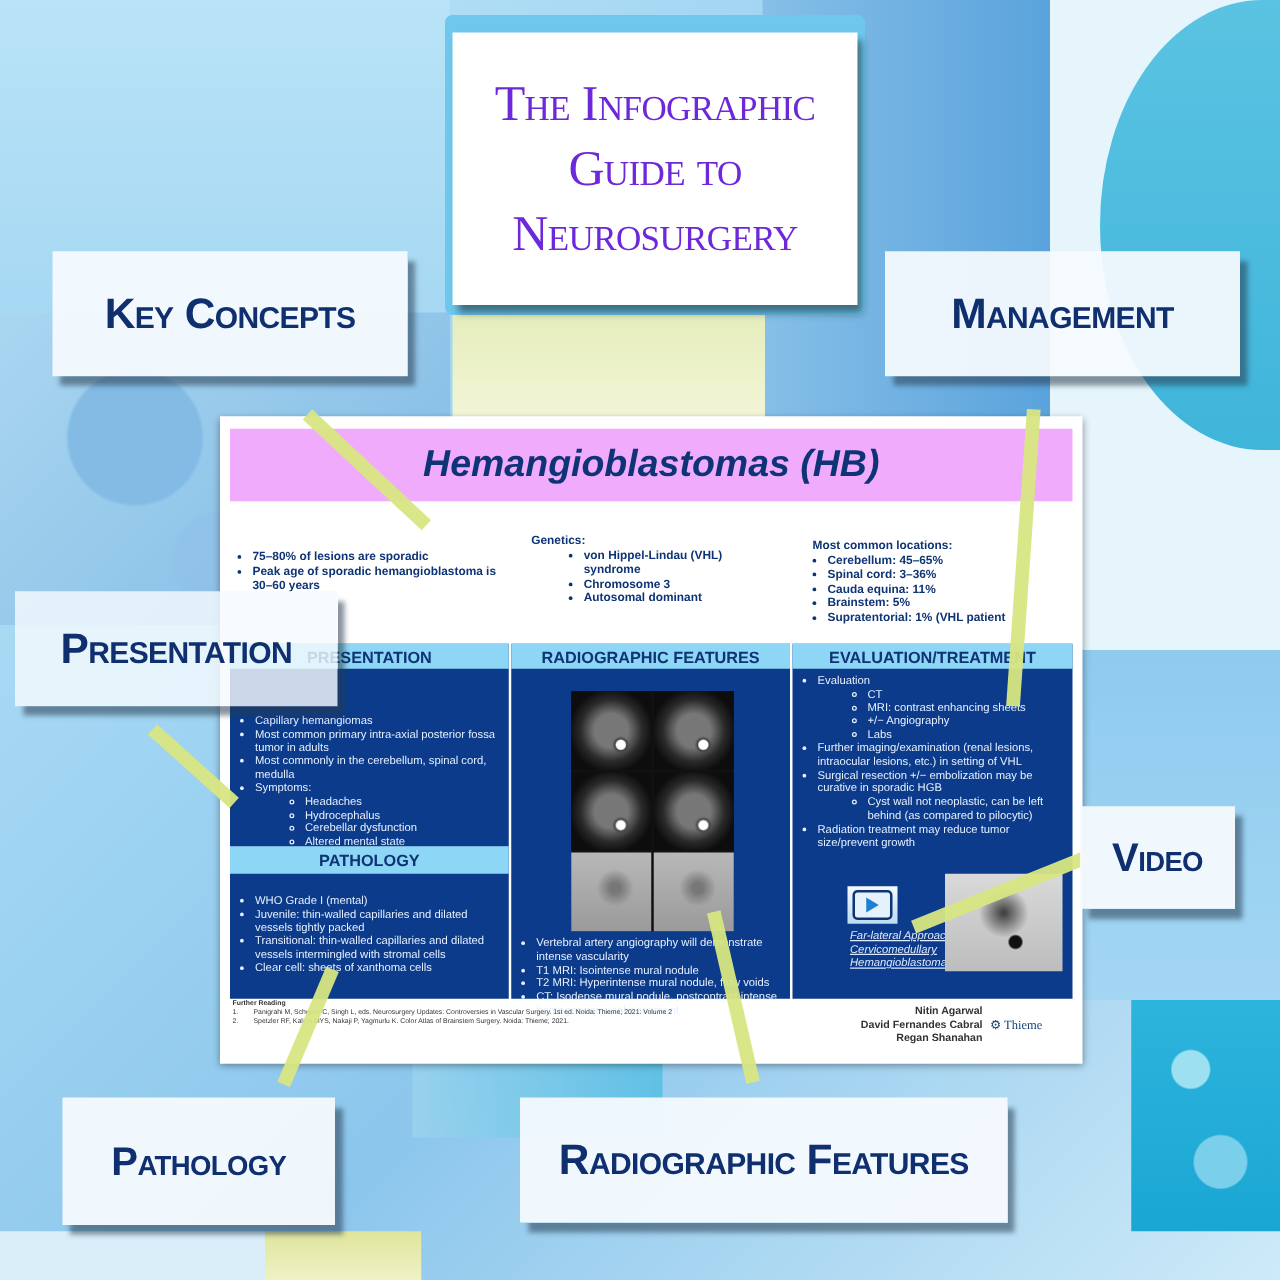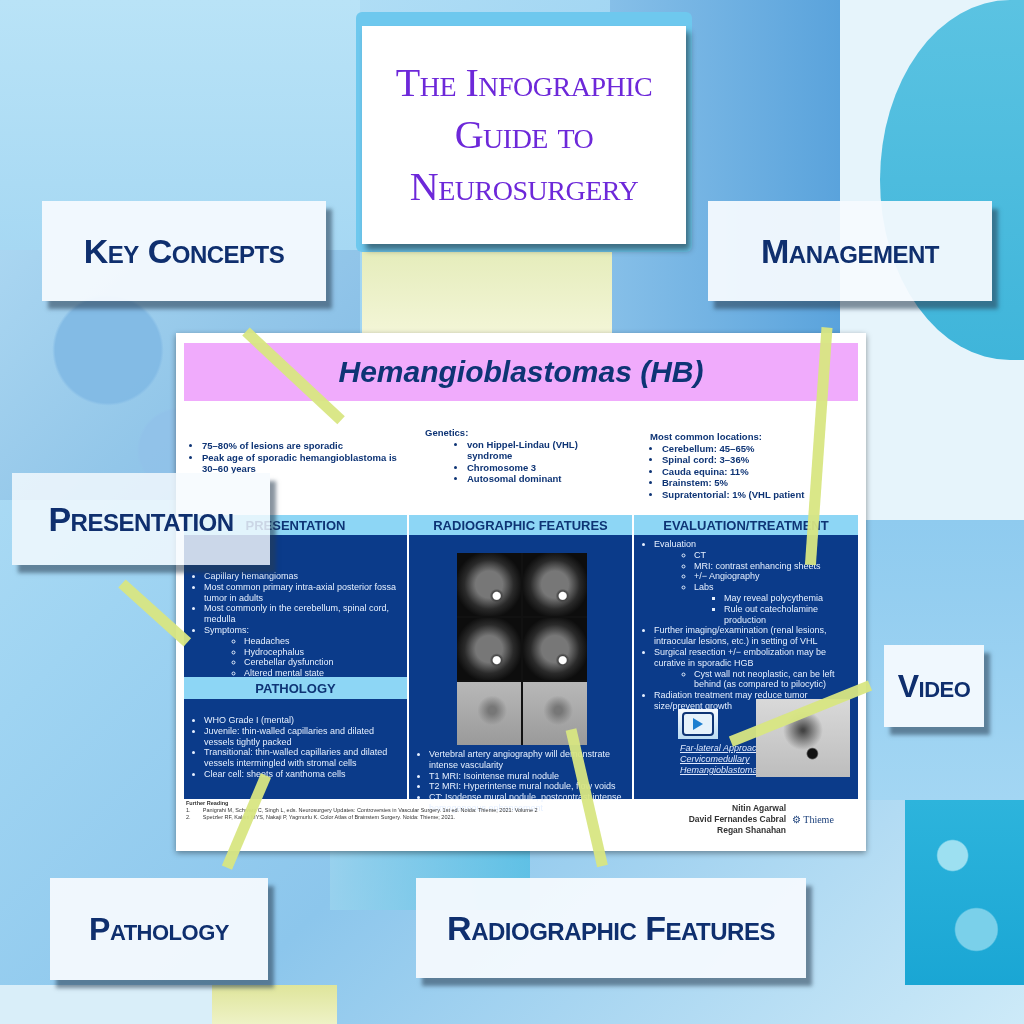--- a/index.html
+++ b/index.html
@@ -189,24 +189,20 @@
   <div class="col" style="left:458px; width:224px;">
     <div class="col-head">EVALUATION/TREATMENT</div>
     <div class="col-body" style="top:24px;">
       <ul>
         <li><span>Evaluation</span>
           <ul>
             <li>CT</li>
             <li>MRI: contrast enhancing sheets</li>
             <li>+/− Angiography</li>
             <li><span>Labs</span>
-              <ul>
-                <li>May reveal polycythemia</li>
-                <li>Rule out catecholamine production</li>
-              </ul>
             </li>
           </ul>
         </li>
         <li>Further imaging/examination (renal lesions, intraocular lesions, etc.) in setting of VHL</li>
         <li><span>Surgical resection +/− embolization may be curative in sporadic HGB</span>
           <ul>
               <li>Cyst wall not neoplastic, can be left behind (as compared to pilocytic)</li>
             </ul>
         </li>
         <li>Radiation treatment may reduce tumor size/prevent growth</li>
@@ -247,21 +243,21 @@
 
 <div class="label-card" style="left:42px; top:201px; width:284px; height:100px;">
   <span class="label-text" style="font-size:34px;">Key Concepts</span>
 </div>
 <div class="label-card" style="left:708px; top:201px; width:284px; height:100px;">
   <span class="label-text" style="font-size:34px;">Management</span>
 </div>
 <div class="label-card" style="left:12px; top:473px; width:258px; height:92px; background:rgba(245,250,254,.82);">
   <span class="label-text" style="font-size:34px;">Presentation</span>
 </div>
-<div class="label-card" style="left:864px; top:645px; width:100px; height:82px;margin-left:20px;">
+<div class="label-card" style="left:864px; top:645px; width:124px; height:82px;">
   <span class="label-text" style="font-size:32px;">Video</span>
 </div>
 <div class="label-card" style="left:50px; top:878px; width:218px; height:102px;">
   <span class="label-text" style="font-size:32px;">Pathology</span>
 </div>
 <div class="label-card" style="left:416px; top:878px; width:390px; height:100px;">
   <span class="label-text" style="font-size:34px;">Radiographic Features</span>
 </div>
 
 </body></html>

